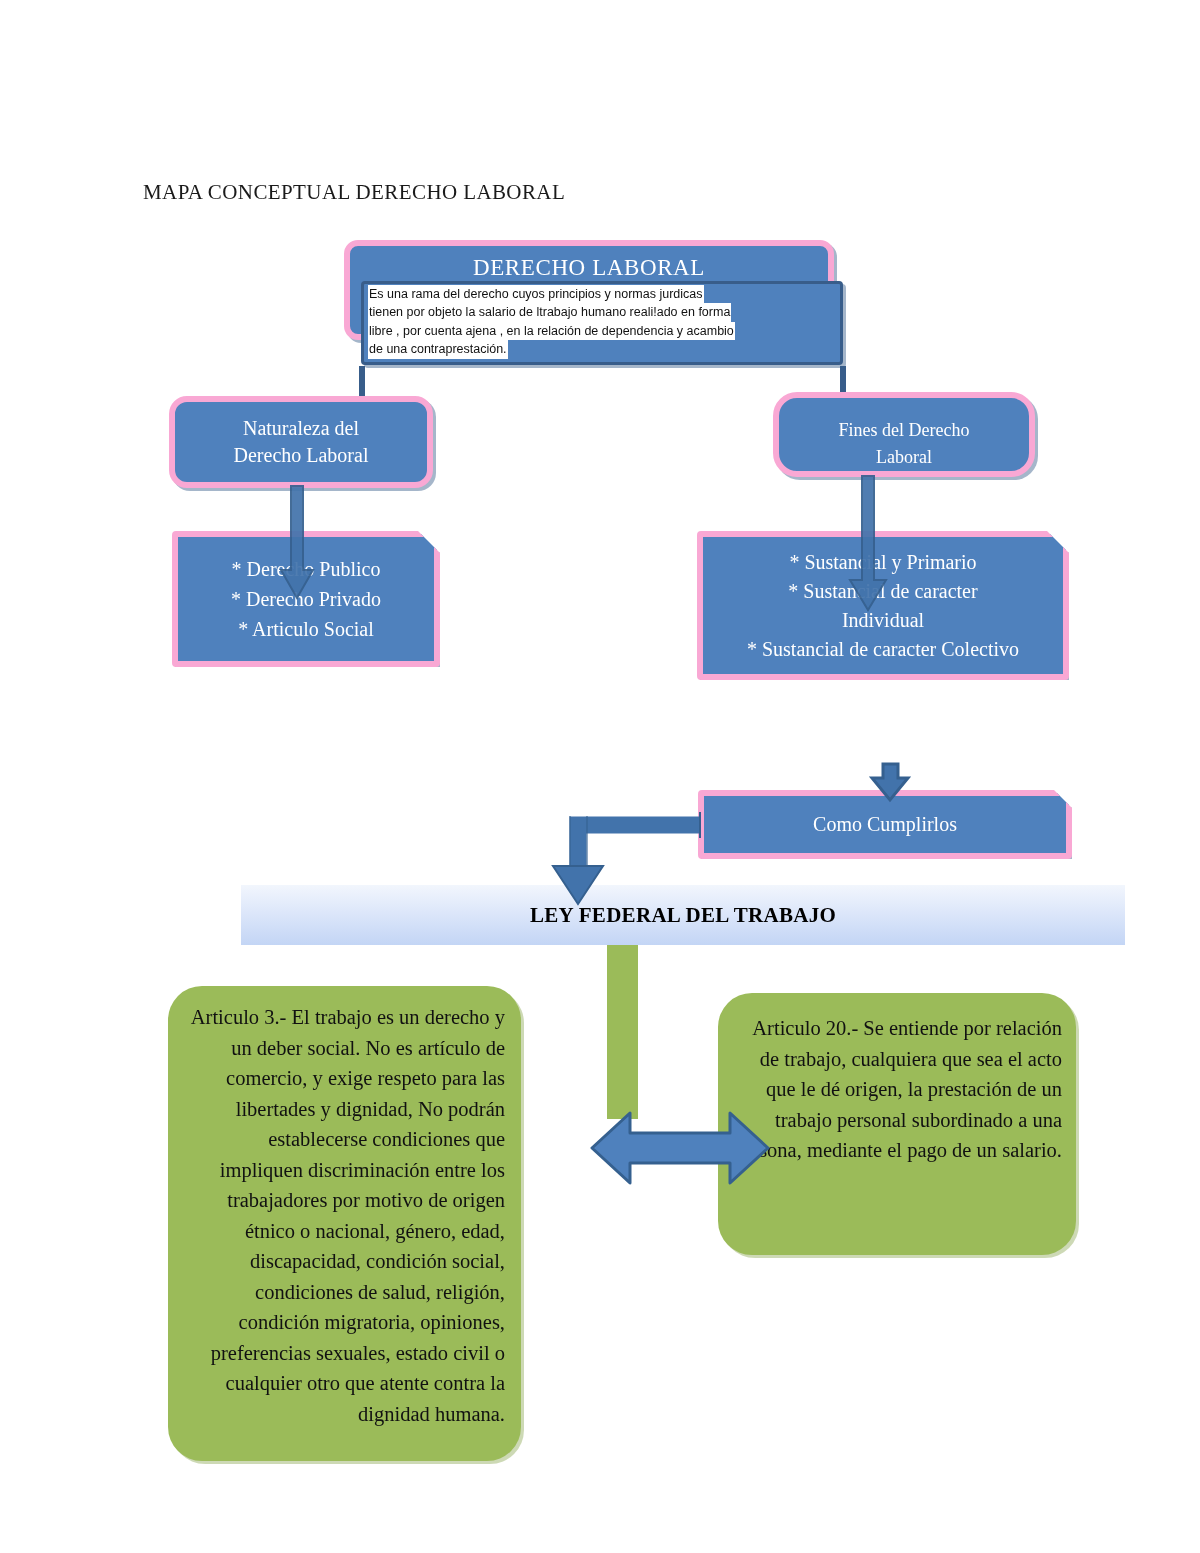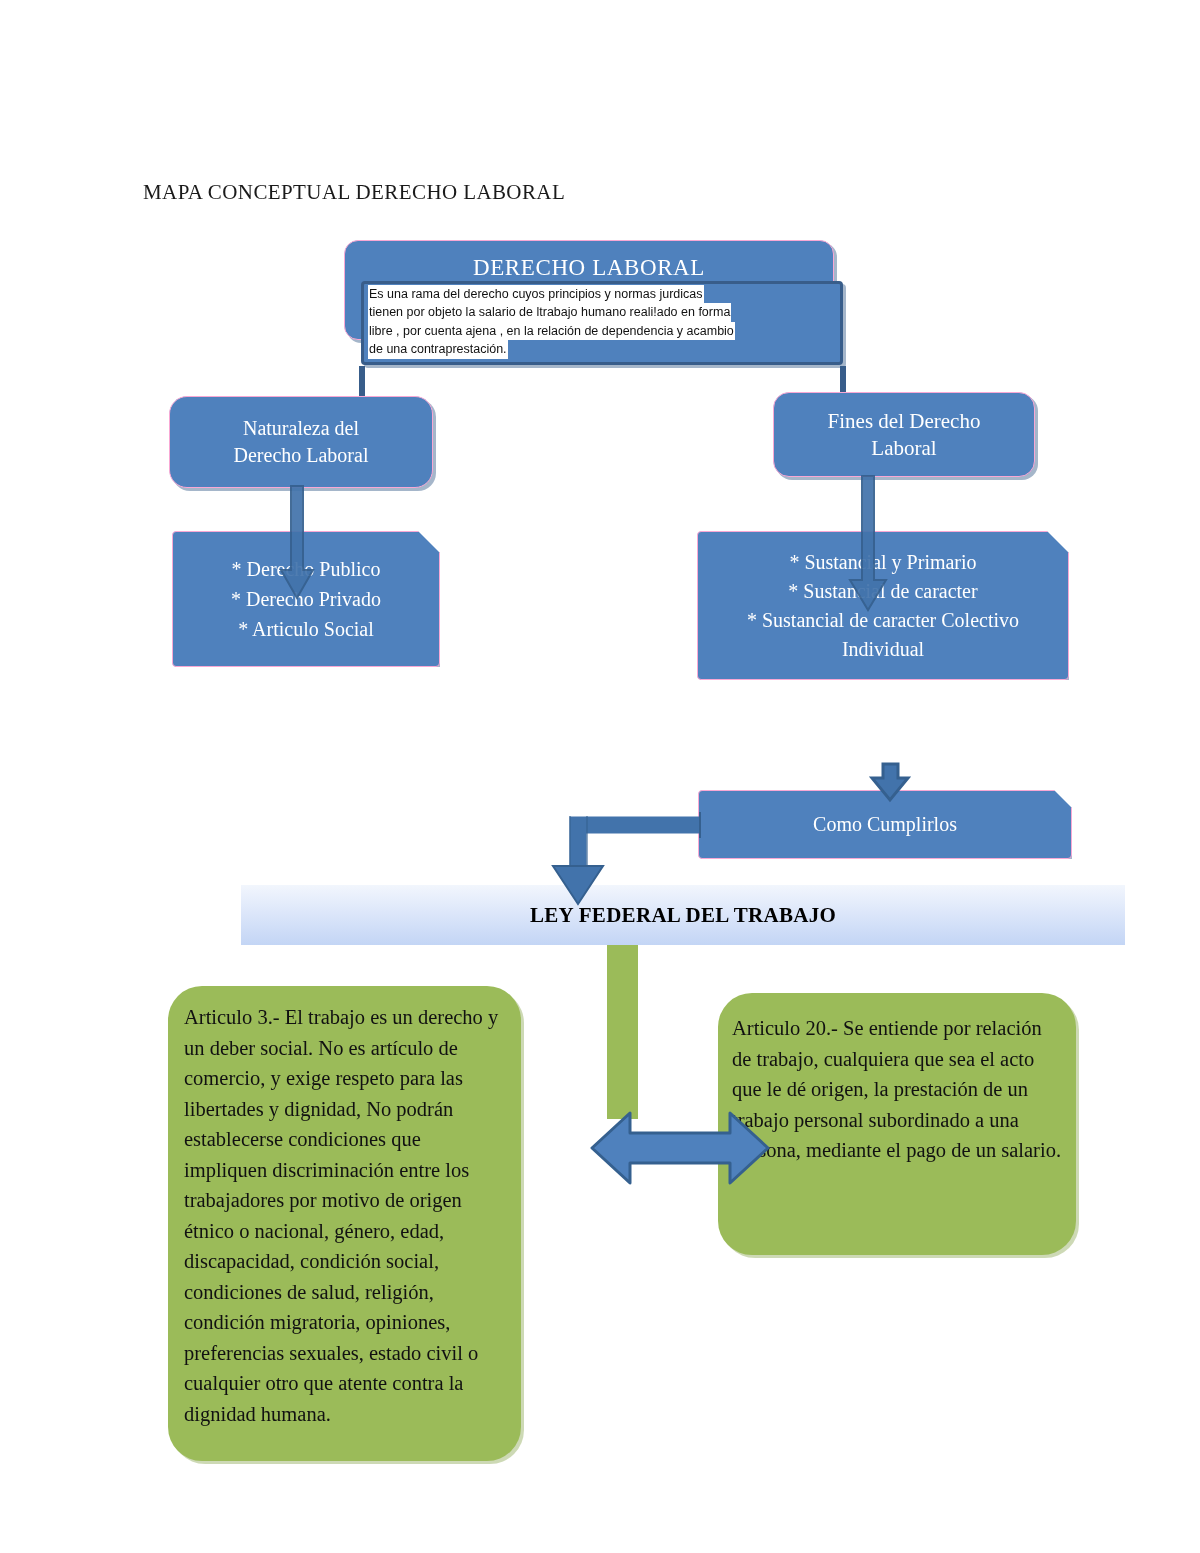--- a/index.html
+++ b/index.html
@@ -23,21 +23,21 @@
     font-size: 21px;
     letter-spacing: 0.4px;
     color: #1a1a1a;
     font-family: "Liberation Serif", "DejaVu Serif", serif;
     white-space: nowrap;
   }
 
   
   .blue-box {
     background: #4f81bd;
-    border: 1px solid #f9a8d4;
+    border: 6px solid #f9a8d4;
     color: #ffffff;
     display: flex;
     align-items: center;
     justify-content: center;
     text-align: center;
     box-shadow: 3px 3px 0 rgba(56,93,138,0.45);
   }
   .rounded { border-radius: 16px; }
 
   
@@ -83,24 +83,25 @@
   #box-naturaleza {
     left: 169px; top: 396px; width: 264px; height: 92px;
     border-radius: 18px;
     font-size: 20px;
     line-height: 27px;
     z-index: 2;
   }
   
   #box-fines {
     left: 773px; top: 392px; width: 262px; height: 85px;
-    border-radius: 16px;
-    font-size: 21px;
+    border-radius: 24px;
+    font-size: 18px;
     line-height: 27px;
     z-index: 2;
+    align-items: flex-end;
   }
 
   
   #box-naturaleza-list {
     left: 172px; top: 531px; width: 268px; height: 136px;
     font-size: 20px;
     line-height: 30px;
     border-radius: 4px;
     clip-path: polygon(0 0, calc(100% - 22px) 0, 100% 22px, 100% 100%, 0 100%);
     z-index: 2;
@@ -134,21 +135,21 @@
     font-size: 21px;
     letter-spacing: 0.3px;
     z-index: 3;
   }
 
   
   .green-box {
     background: #9bbb59;
     border-radius: 34px;
     color: #111111;
-    text-align: left;
+    text-align: right;
     display: flex; align-items: flex-start; justify-content: center;
     box-shadow: 3px 3px 0 rgba(130,160,70,0.40);
   }
   #box-art3 {
     left: 168px; top: 986px; width: 353px; height: 475px;
     font-size: 20.5px;
     line-height: 30.5px;
     padding: 16px 16px 10px 16px;
     z-index: 4;
   }
@@ -217,22 +218,22 @@
       <div>* Derecho Publico</div>
       <div>* Derecho Privado</div>
       <div>* Articulo Social</div>
     </div>
   </div>
 
   <div class="abs blue-box" id="box-fines-list">
     <div>
       <div>* Sustancial y Primario</div>
       <div>* Sustancial de caracter</div>
+      <div>Individual</div>
       <div>* Sustancial de caracter Colectivo</div>
-      <div>Individual</div>
     </div>
   </div>
 
   <div class="abs blue-box" id="box-como-cumplirlos">
     <div>Como Cumplirlos</div>
   </div>
 
   <div class="abs" id="banner-ley">
     <span>LEY FEDERAL DEL TRABAJO</span>
   </div>

